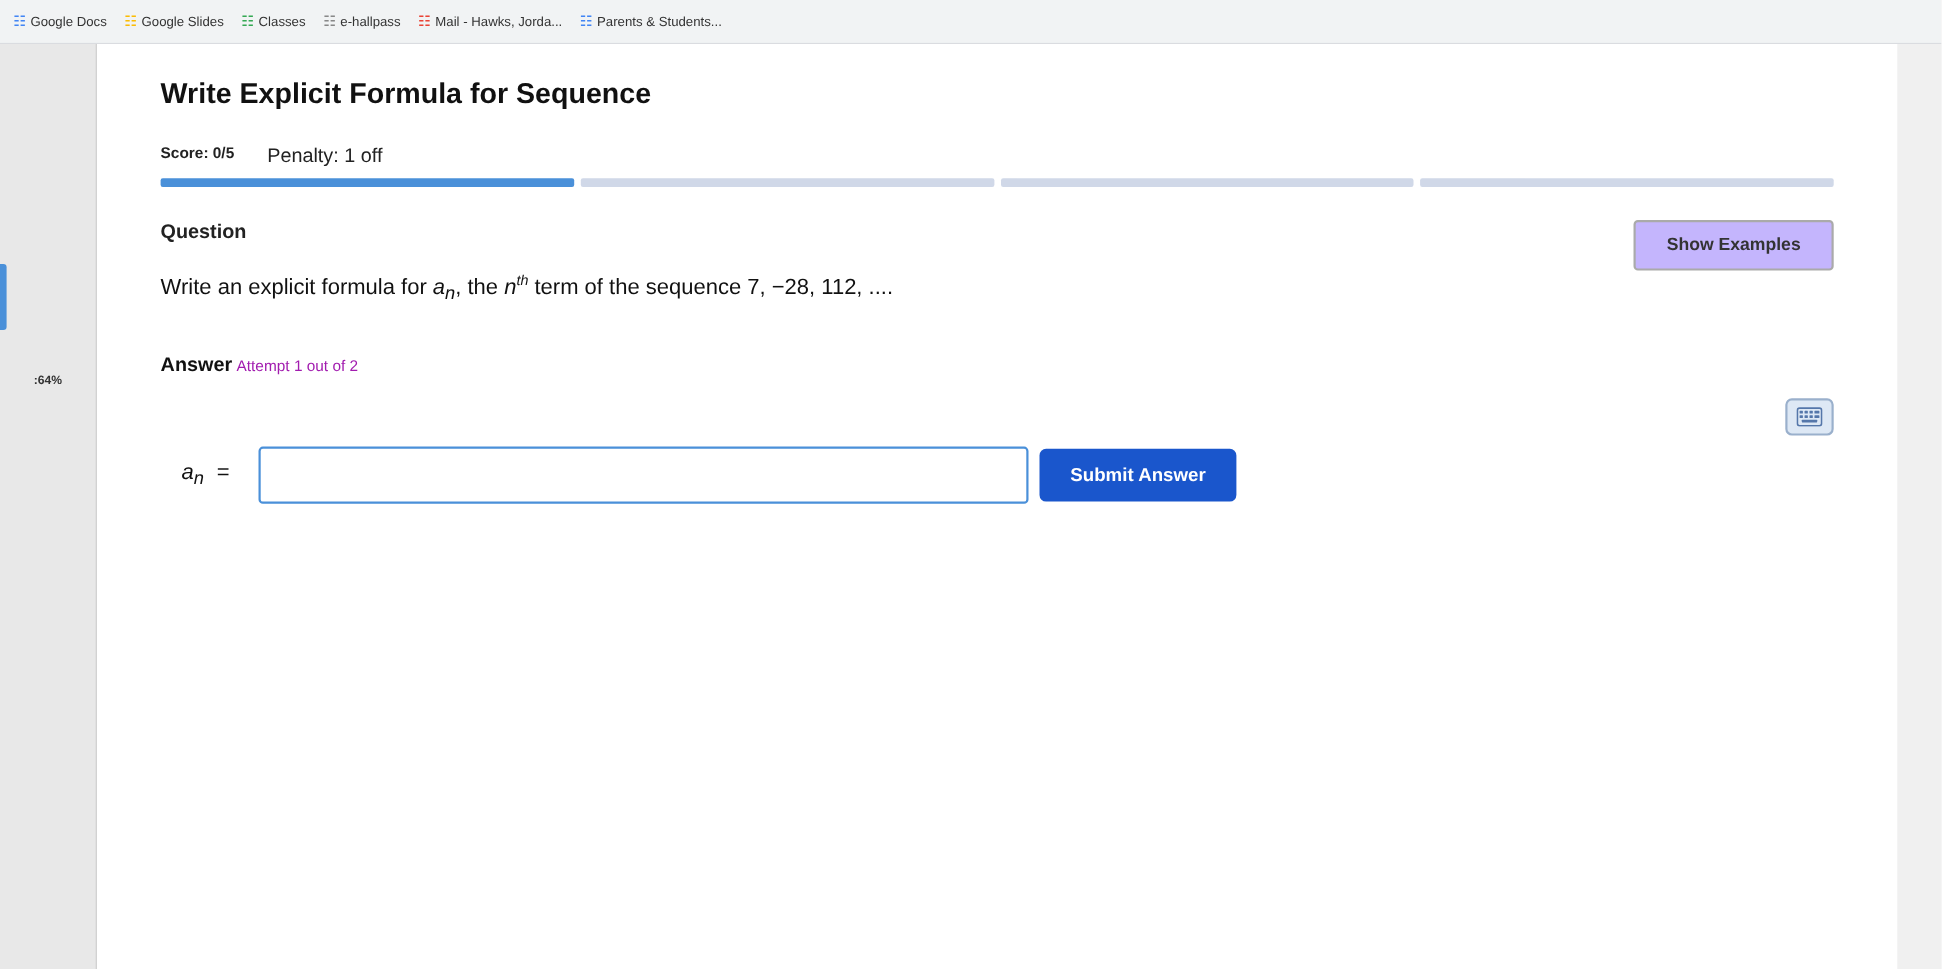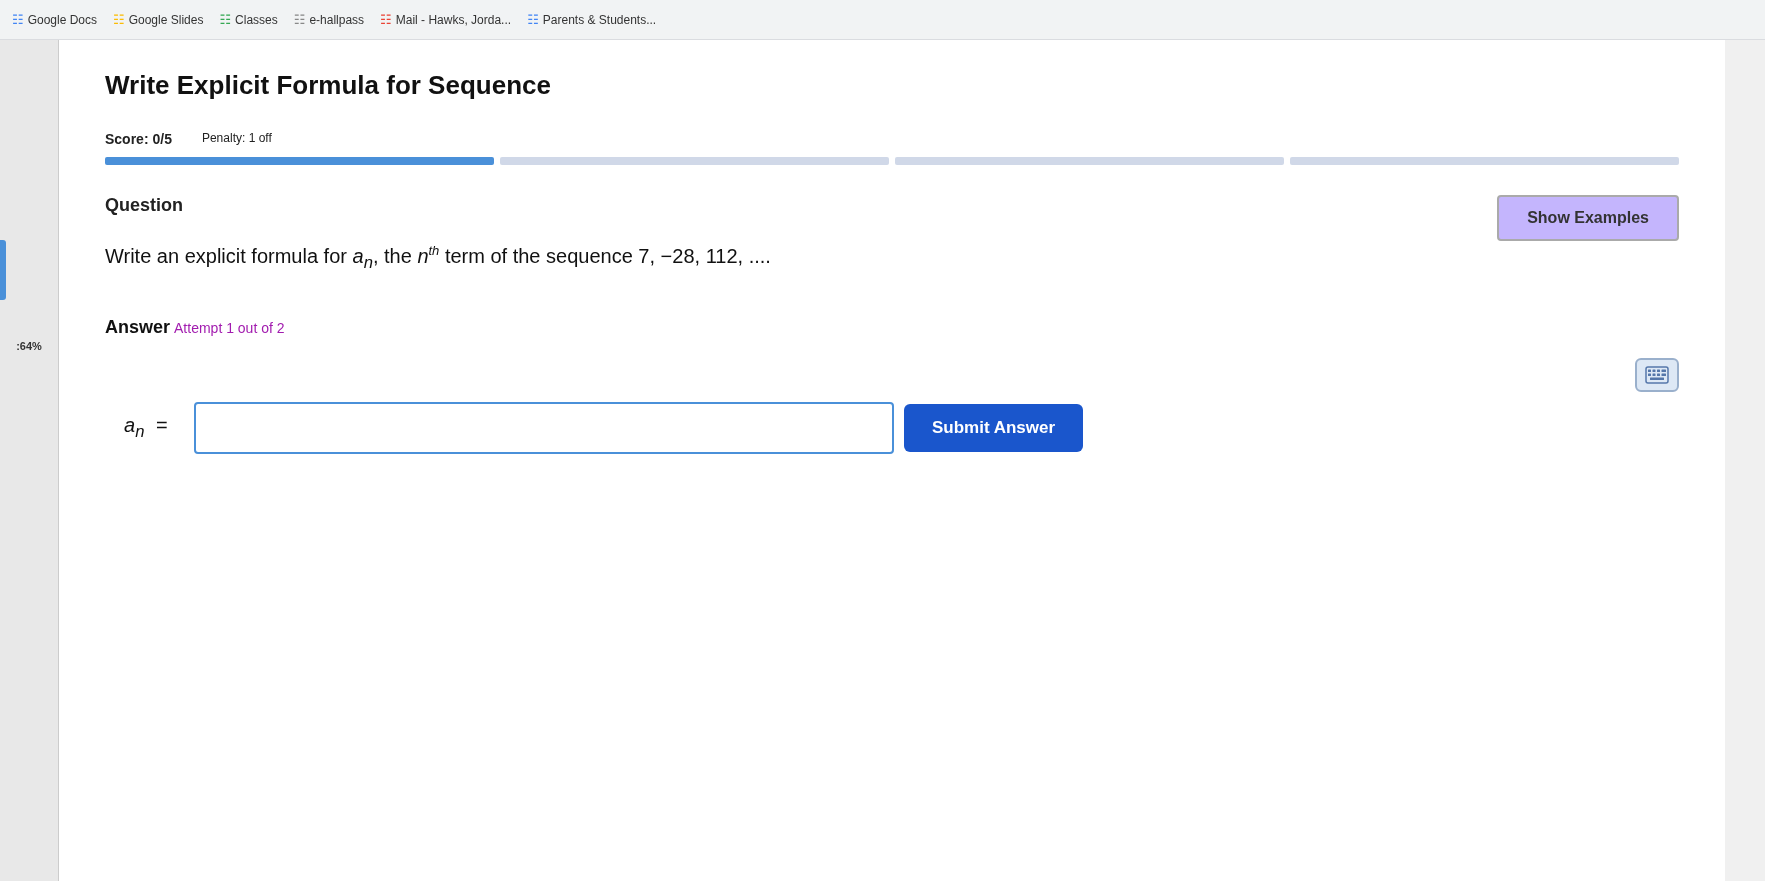--- a/index.html
+++ b/index.html
@@ -38,21 +38,21 @@
     }
 
     
     .main-layout {
       display: flex;
       height: calc(881px - 40px);
     }
 
     
     .left-sidebar {
-      width: 59px;
+      width: 88px;
       background-color: #e8e8e8;
       border-right: 1px solid #ccc;
       display: flex;
       flex-direction: column;
       align-items: center;
       padding-top: 20px;
       position: relative;
     }
 
     .sidebar-percent {
@@ -69,21 +69,21 @@
       width: 6px;
       height: 60px;
       background-color: #4a90d9;
       border-radius: 0 3px 3px 0;
     }
 
     
     .content-area {
       flex: 1;
       background-color: #ffffff;
-      padding: 30px 46px;
+      padding: 30px 58px;
       overflow-y: auto;
     }
 
     
     .page-title {
       font-size: 26px;
       font-weight: bold;
       color: #111;
       margin-bottom: 30px;
     }
@@ -96,21 +96,21 @@
       margin-bottom: 10px;
     }
 
     .score-label {
       font-size: 14px;
       font-weight: bold;
       color: #222;
     }
 
     .penalty-label {
-      font-size: 12px;
+      font-size: 18px;
       color: #222;
     }
 
     
     .progress-bar-container {
       display: flex;
       gap: 6px;
       margin-bottom: 30px;
     }
 

